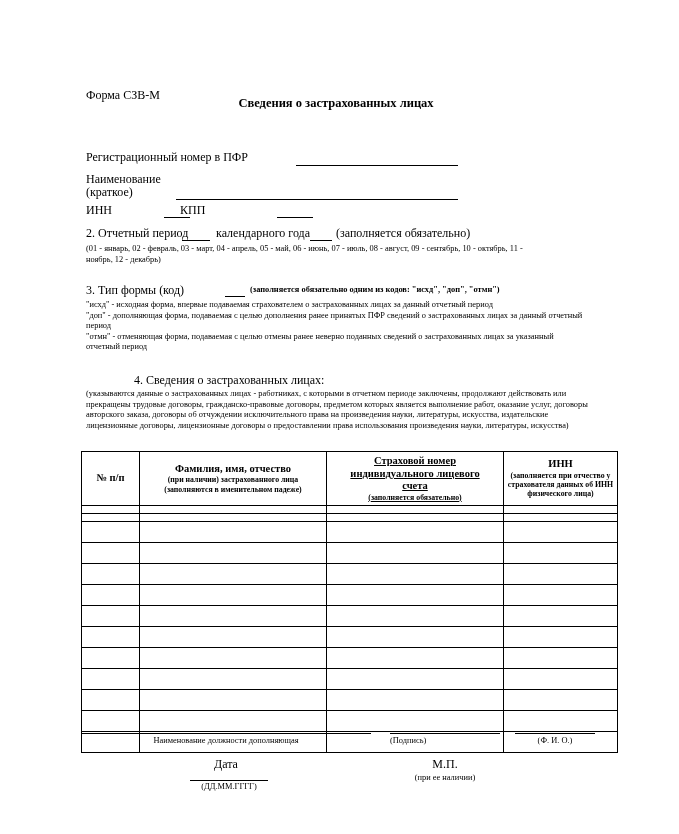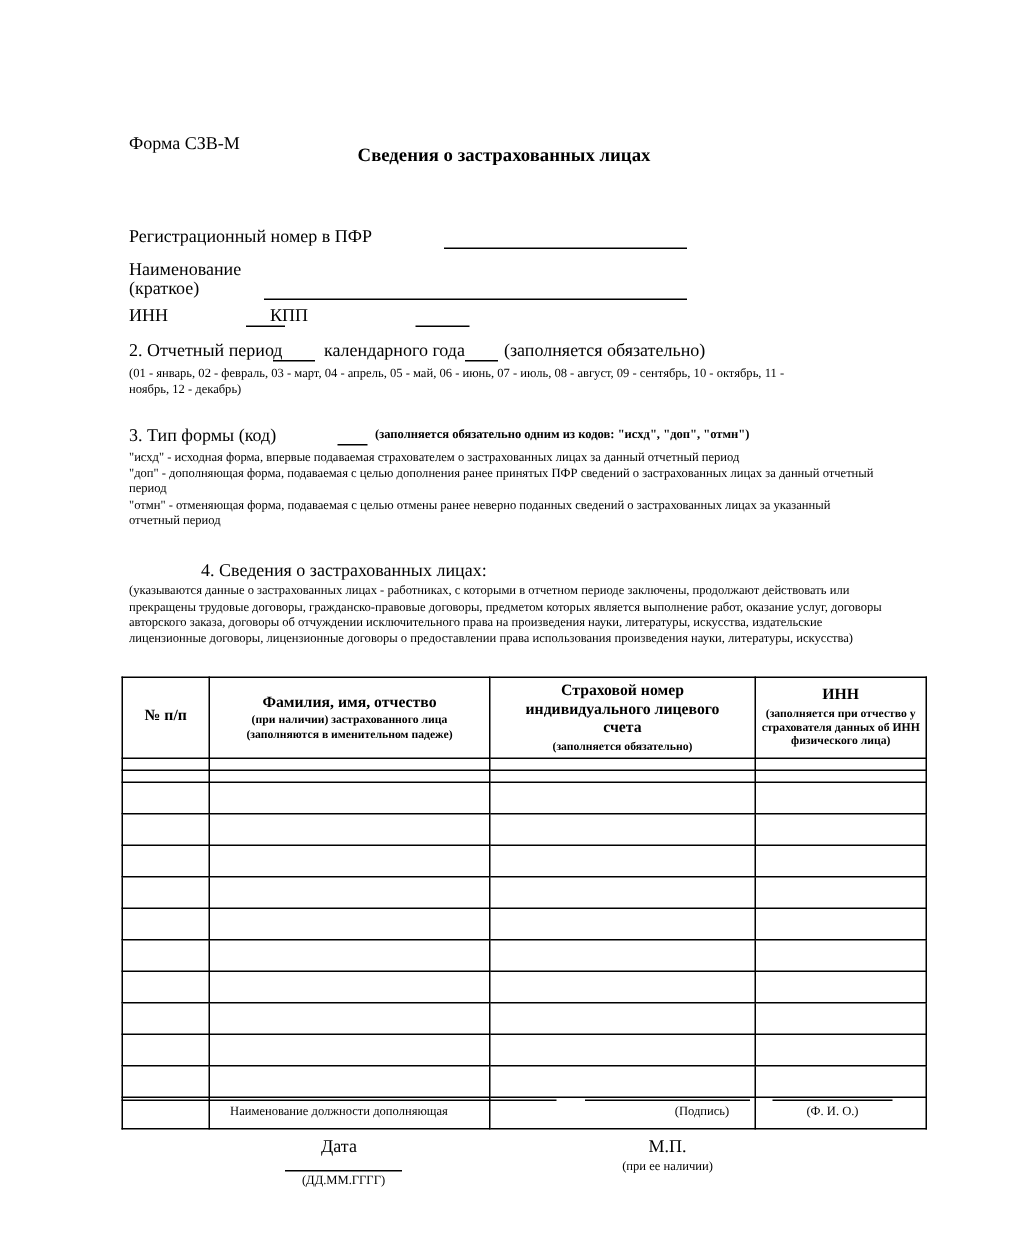--- a/index.html
+++ b/index.html
@@ -137,31 +137,31 @@
     line-height: 12.5px;
   }
   .th-sub {
     font-size: 7.8px;
     font-weight: bold;
     display: block;
     line-height: 9.4px;
   }
   .col-n  { width: 53px; }
   .col-fio{ width: 182px; }
-  .col-snils { width: 172px; }
+  .col-snils { width: 172px; text-decoration: underline; }
   .col-inn { width: 109px; }
 
   tr.r-thin td { height: 7px; }
   tr.r-tall td { height: 20px; }
 
   
   #f-rule-pos  { left: 81px;  top: 733px; width: 290px; }
   #f-lbl-pos   { left: 81px;  top: 736px; width: 290px; text-align: center; }
   #f-rule-sig  { left: 390px; top: 733px; width: 110px; }
-  #f-lbl-sig   { left: 413px; top: 736px; width: 110px; text-align: center; }
+  #f-lbl-sig   { left: 390px; top: 736px; width: 110px; text-align: left; }
   #f-rule-fio  { left: 515px; top: 733px; width: 80px; }
   #f-lbl-fio   { left: 515px; top: 736px; width: 80px; text-align: center; }
 
   #f-date      { left: 81px;  top: 757px; width: 290px; text-align: center; font-size: 12px; }
   #f-date-rule { left: 190px; top: 780px; width: 78px; }
   #f-date-fmt  { left: 170px; top: 782px; width: 118px; text-align: center; }
 
   #f-mp        { left: 390px; top: 757px; width: 110px; text-align: center; font-size: 12px; }
   #f-mp-note   { left: 380px; top: 773px; width: 130px; text-align: center; }
 </style>

